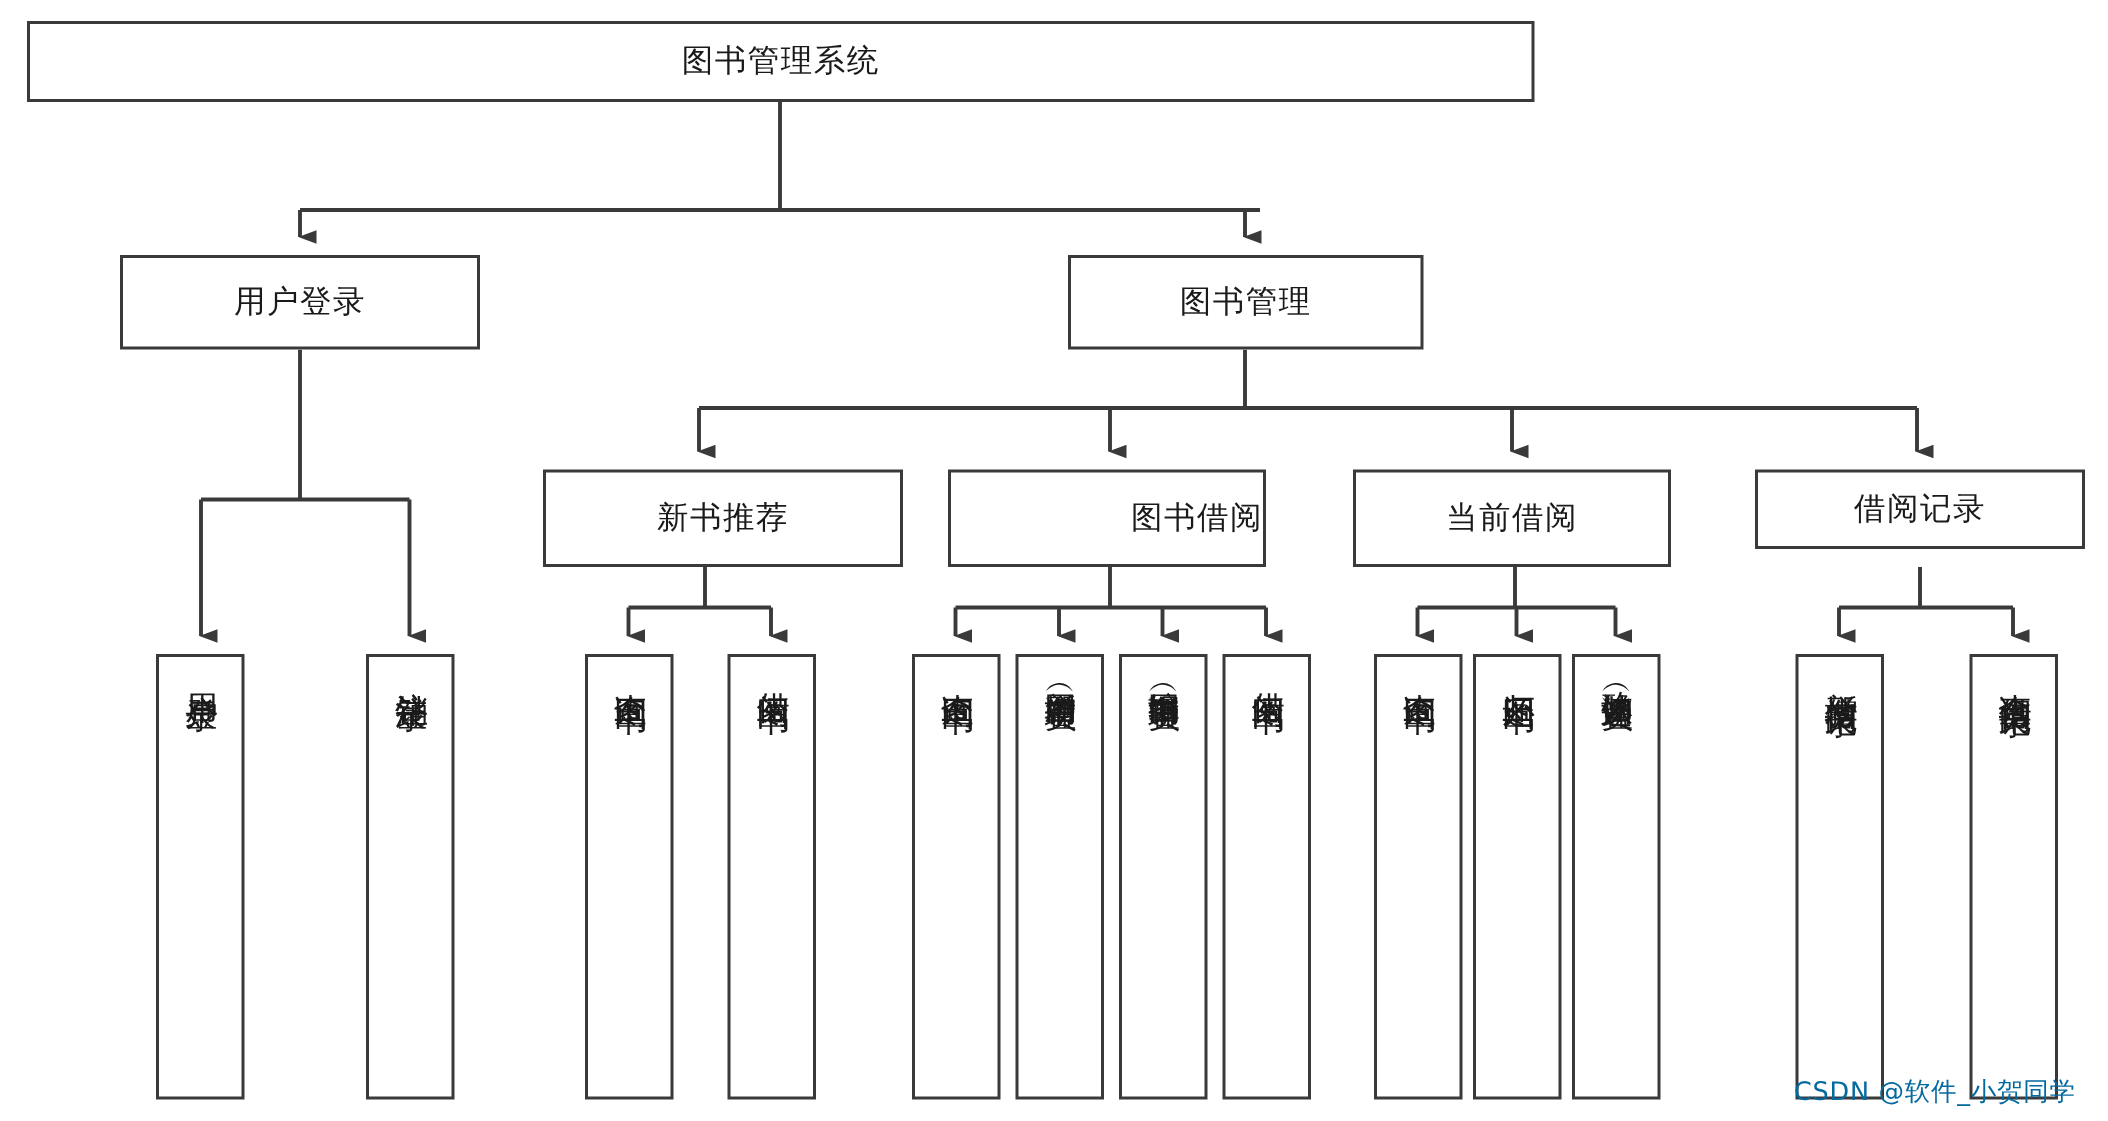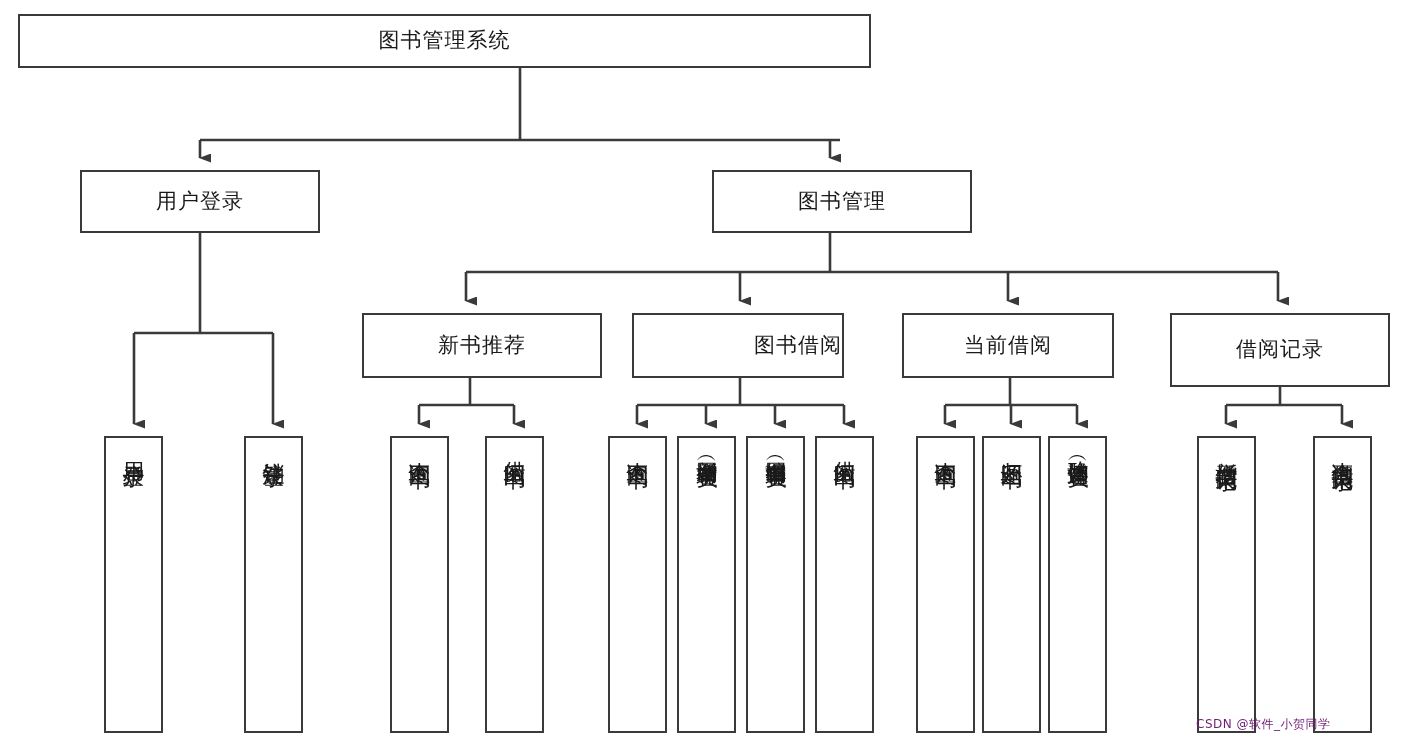--- a/index.html
+++ b/index.html
@@ -59,22 +59,22 @@
     letter-spacing: 2px;
     line-height: 1;
     white-space: nowrap;
   }
   .node.vert.tall-text .label {
     font-size: 21px;
     letter-spacing: 1px;
   }
   .watermark {
     position: absolute;
-    font-size: 12px;
-    color: #701a75;
+    font-size: 17px;
+    color: #0369a1;
     white-space: nowrap;
     z-index: 3;
     letter-spacing: 0.5px;
   }
 </style>
 </head>
 <body>
 
 <div id="canvas">
 
@@ -134,41 +134,41 @@
     </g>
 
     <g stroke="#3a3a3a" stroke-width="2.6" fill="none">
       <path d="M1280,378 L1280,405"></path>
       <path d="M1226,405 L1342,405"></path>
       <path d="M1226,405 L1226,424" marker-end="url(#arrow)"></path>
       <path d="M1342,405 L1342,424" marker-end="url(#arrow)"></path>
     </g>
   </svg>
 
-  <div class="node horiz" id="node-root" style="left: 18px; top: 14px; width: 853px; height: 54px;">
+  <div class="node horiz" id="node-root" style="left: 18px; top: 14px; width: 1005px; height: 54px;">
     <span class="label">图书管理系统</span>
   </div>
 
   <div class="node horiz" id="node-l1-0" style="left: 80px; top: 170px; width: 240px; height: 63px;">
     <span class="label">用户登录</span>
   </div>
-  <div class="node horiz" id="node-l1-1" style="left: 712px; top: 170px; width: 260px; height: 63px;">
+  <div class="node horiz" id="node-l1-1" style="left: 712px; top: 170px; width: 237px; height: 63px;">
     <span class="label">图书管理</span>
   </div>
 
   <div class="node horiz" id="node-l2-0" style="left: 362px; top: 313px; width: 240px; height: 65px;">
     <span class="label">新书推荐</span>
   </div>
   <div class="node horiz" id="node-l2-1" style="left: 632px; top: 313px; width: 212px; height: 65px; justify-content: flex-end;">
     <span class="label">图书借阅</span>
   </div>
   <div class="node horiz" id="node-l2-2" style="left: 902px; top: 313px; width: 212px; height: 65px;">
     <span class="label">当前借阅</span>
   </div>
-  <div class="node horiz" id="node-l2-3" style="left: 1170px; top: 313px; width: 220px; height: 74px;">
+  <div class="node horiz" id="node-l2-3" style="left: 1170px; top: 313px; width: 220px; height: 53px;">
     <span class="label">借阅记录</span>
   </div>
 
   <div class="node vert" id="node-leaf-0" style="left: 104px; top: 436px; width: 59px; height: 297px;">
     <span class="label">用户登录</span>
   </div>
   <div class="node vert" id="node-leaf-1" style="left: 244px; top: 436px; width: 59px; height: 297px;">
     <span class="label">注销登录</span>
   </div>
   <div class="node vert" id="node-leaf-2" style="left: 390px; top: 436px; width: 59px; height: 297px;">

